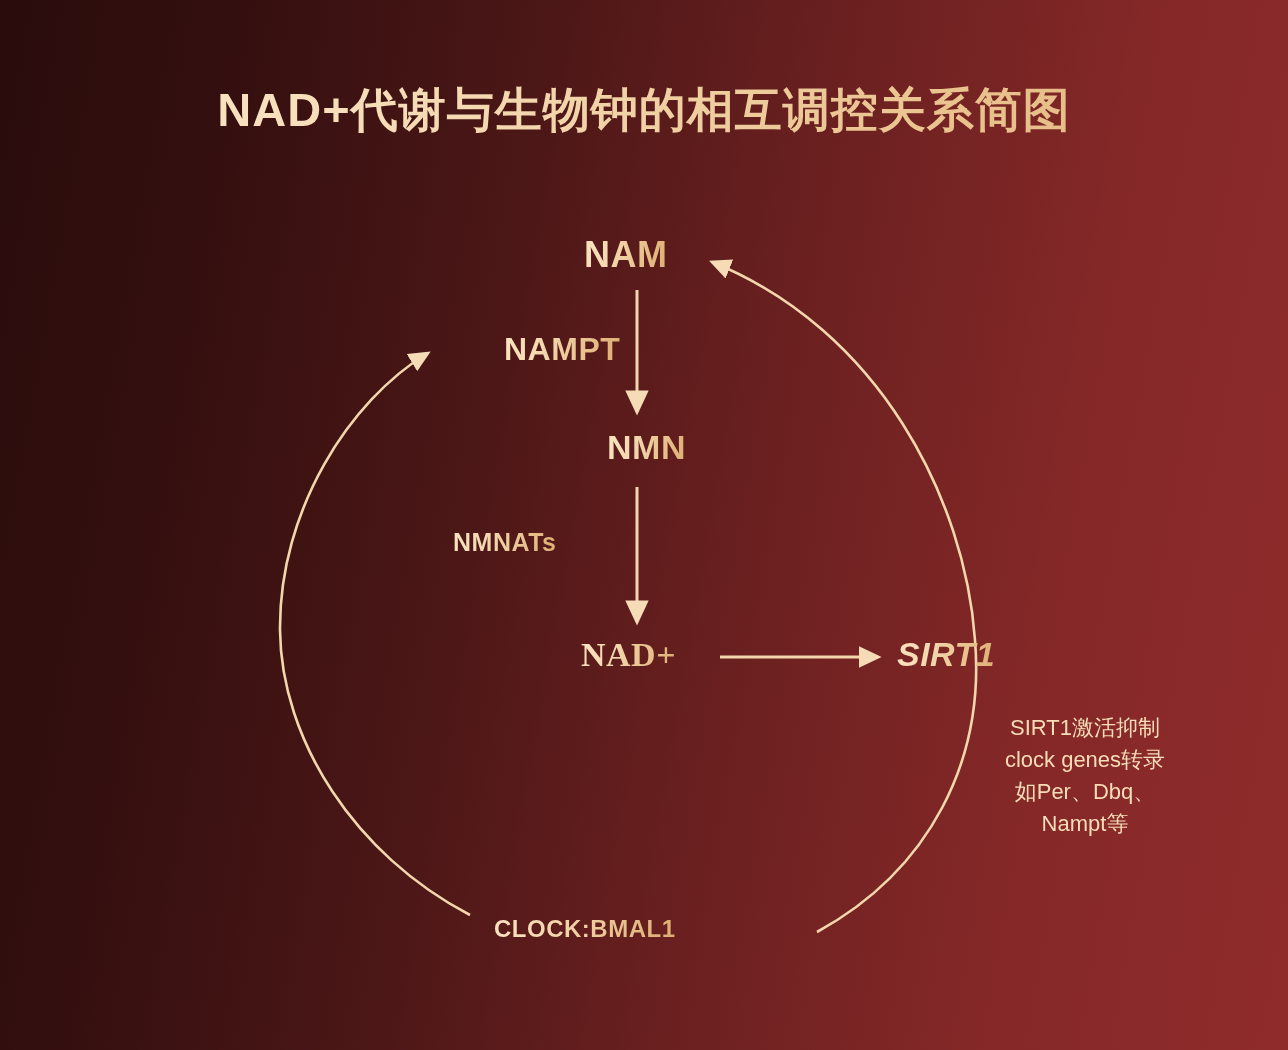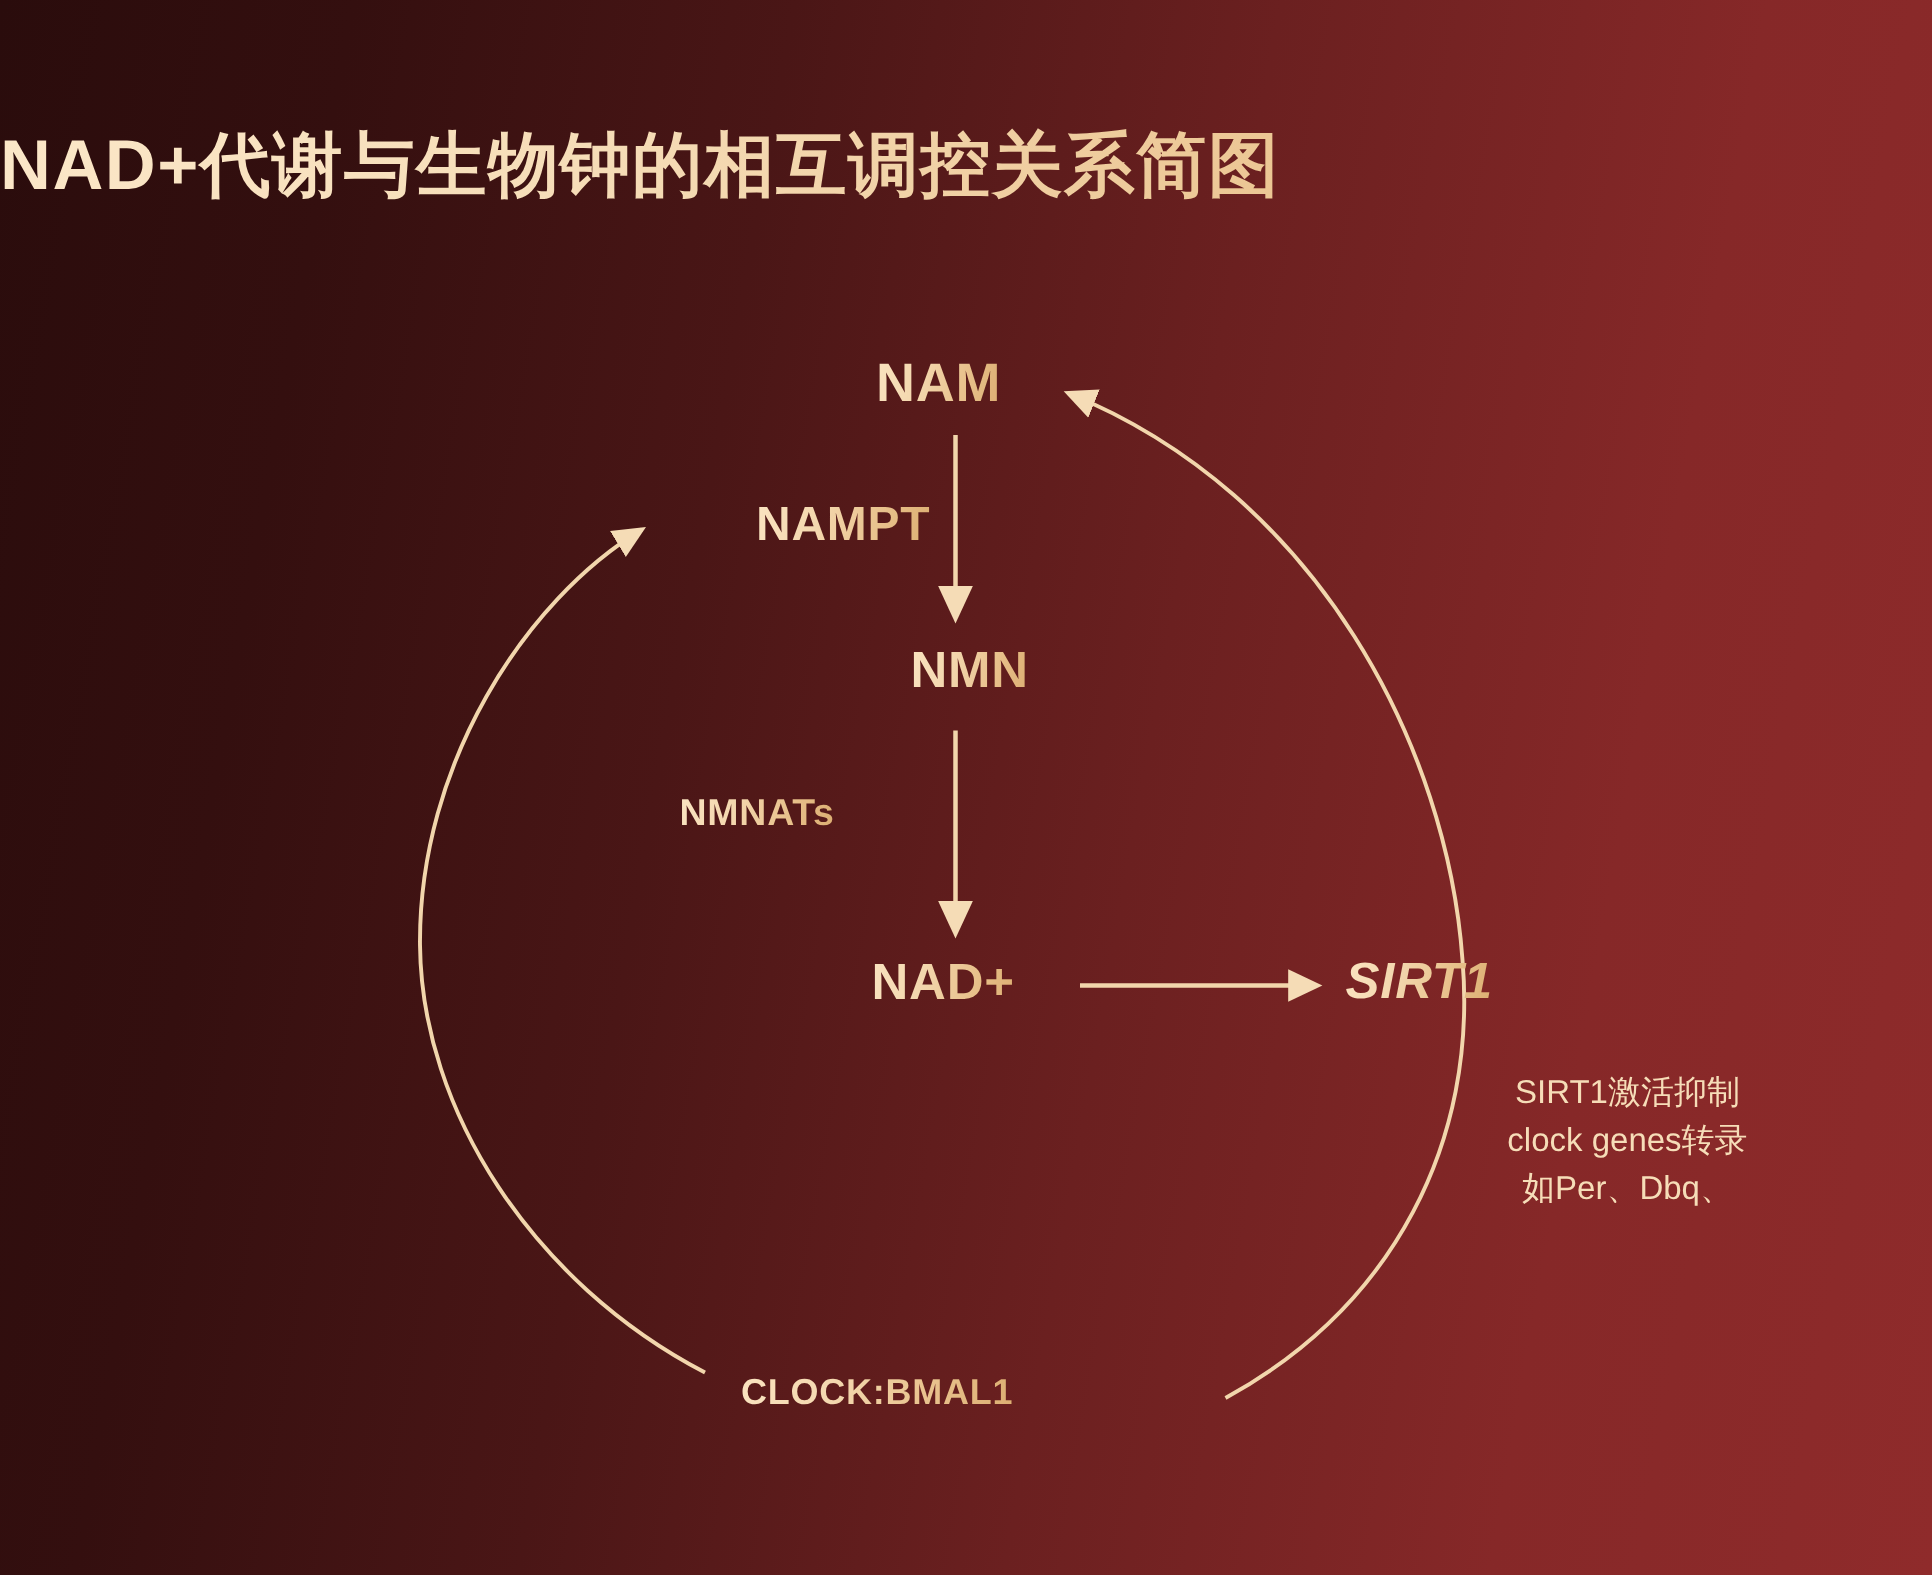--- a/index.html
+++ b/index.html
@@ -42,36 +42,36 @@
     background-clip: text;
     color: transparent;
     -webkit-text-fill-color: transparent;
     line-height: 1;
   }
   #page-title {
     position: absolute;
     left: 0;
     top: 84px;
     width: 1288px;
-    text-align: left;
+    text-align: center;
     font-size: 47px;
     font-weight: bold;
     letter-spacing: 1px;
     line-height: 1.1;
     background: linear-gradient(100deg, #fbe7c8 0%, #f6ddb8 30%, #ecc795 65%, #e2b57c 100%);
     -webkit-background-clip: text;
     background-clip: text;
     color: transparent;
     -webkit-text-fill-color: transparent;
   }
   #node-nam      { left: 584px; top: 237px; font-size: 36px; }
   #node-nampt    { left: 458px; top: 333px; font-size: 32px; margin-left: 46px; }
   #node-nmn      { left: 586px; top: 430px; font-size: 34px; margin-left: 21px; }
   #node-nmnats   { left: 453px; top: 530px; font-size: 25px; }
-  #node-nadplus  { left: 581px; top: 638px; font-size: 34px; }
+  #node-nadplus  { left: 581px; top: 638px; font-size: 34px; font-family: Liberation Serif, serif; }
   #node-sirt1    { left: 897px; top: 637px; font-size: 34px; font-style: italic; }
   #node-clockbmal1 { left: 494px; top: 917px; font-size: 24px; }
   #annotation-sirt1 {
     position: absolute;
     left: 950px;
     top: 712px;
     width: 270px;
     text-align: center;
     font-size: 22px;
     line-height: 1.45;
@@ -117,15 +117,16 @@
   <div class="node" id="node-nmn">NMN</div>
   <div class="node" id="node-nmnats">NMNATs</div>
   <div class="node" id="node-nadplus">NAD+</div>
   <div class="node" id="node-sirt1">SIRT1</div>
   <div class="node" id="node-clockbmal1">CLOCK:BMAL1</div>
 
   <div id="annotation-sirt1">
     <div>SIRT1激活抑制</div>
     <div>clock genes转录</div>
     <div>如Per、Dbq、</div>
+    <div>Nampt等</div>
   </div>
 
 </div>
 
 </body></html>

